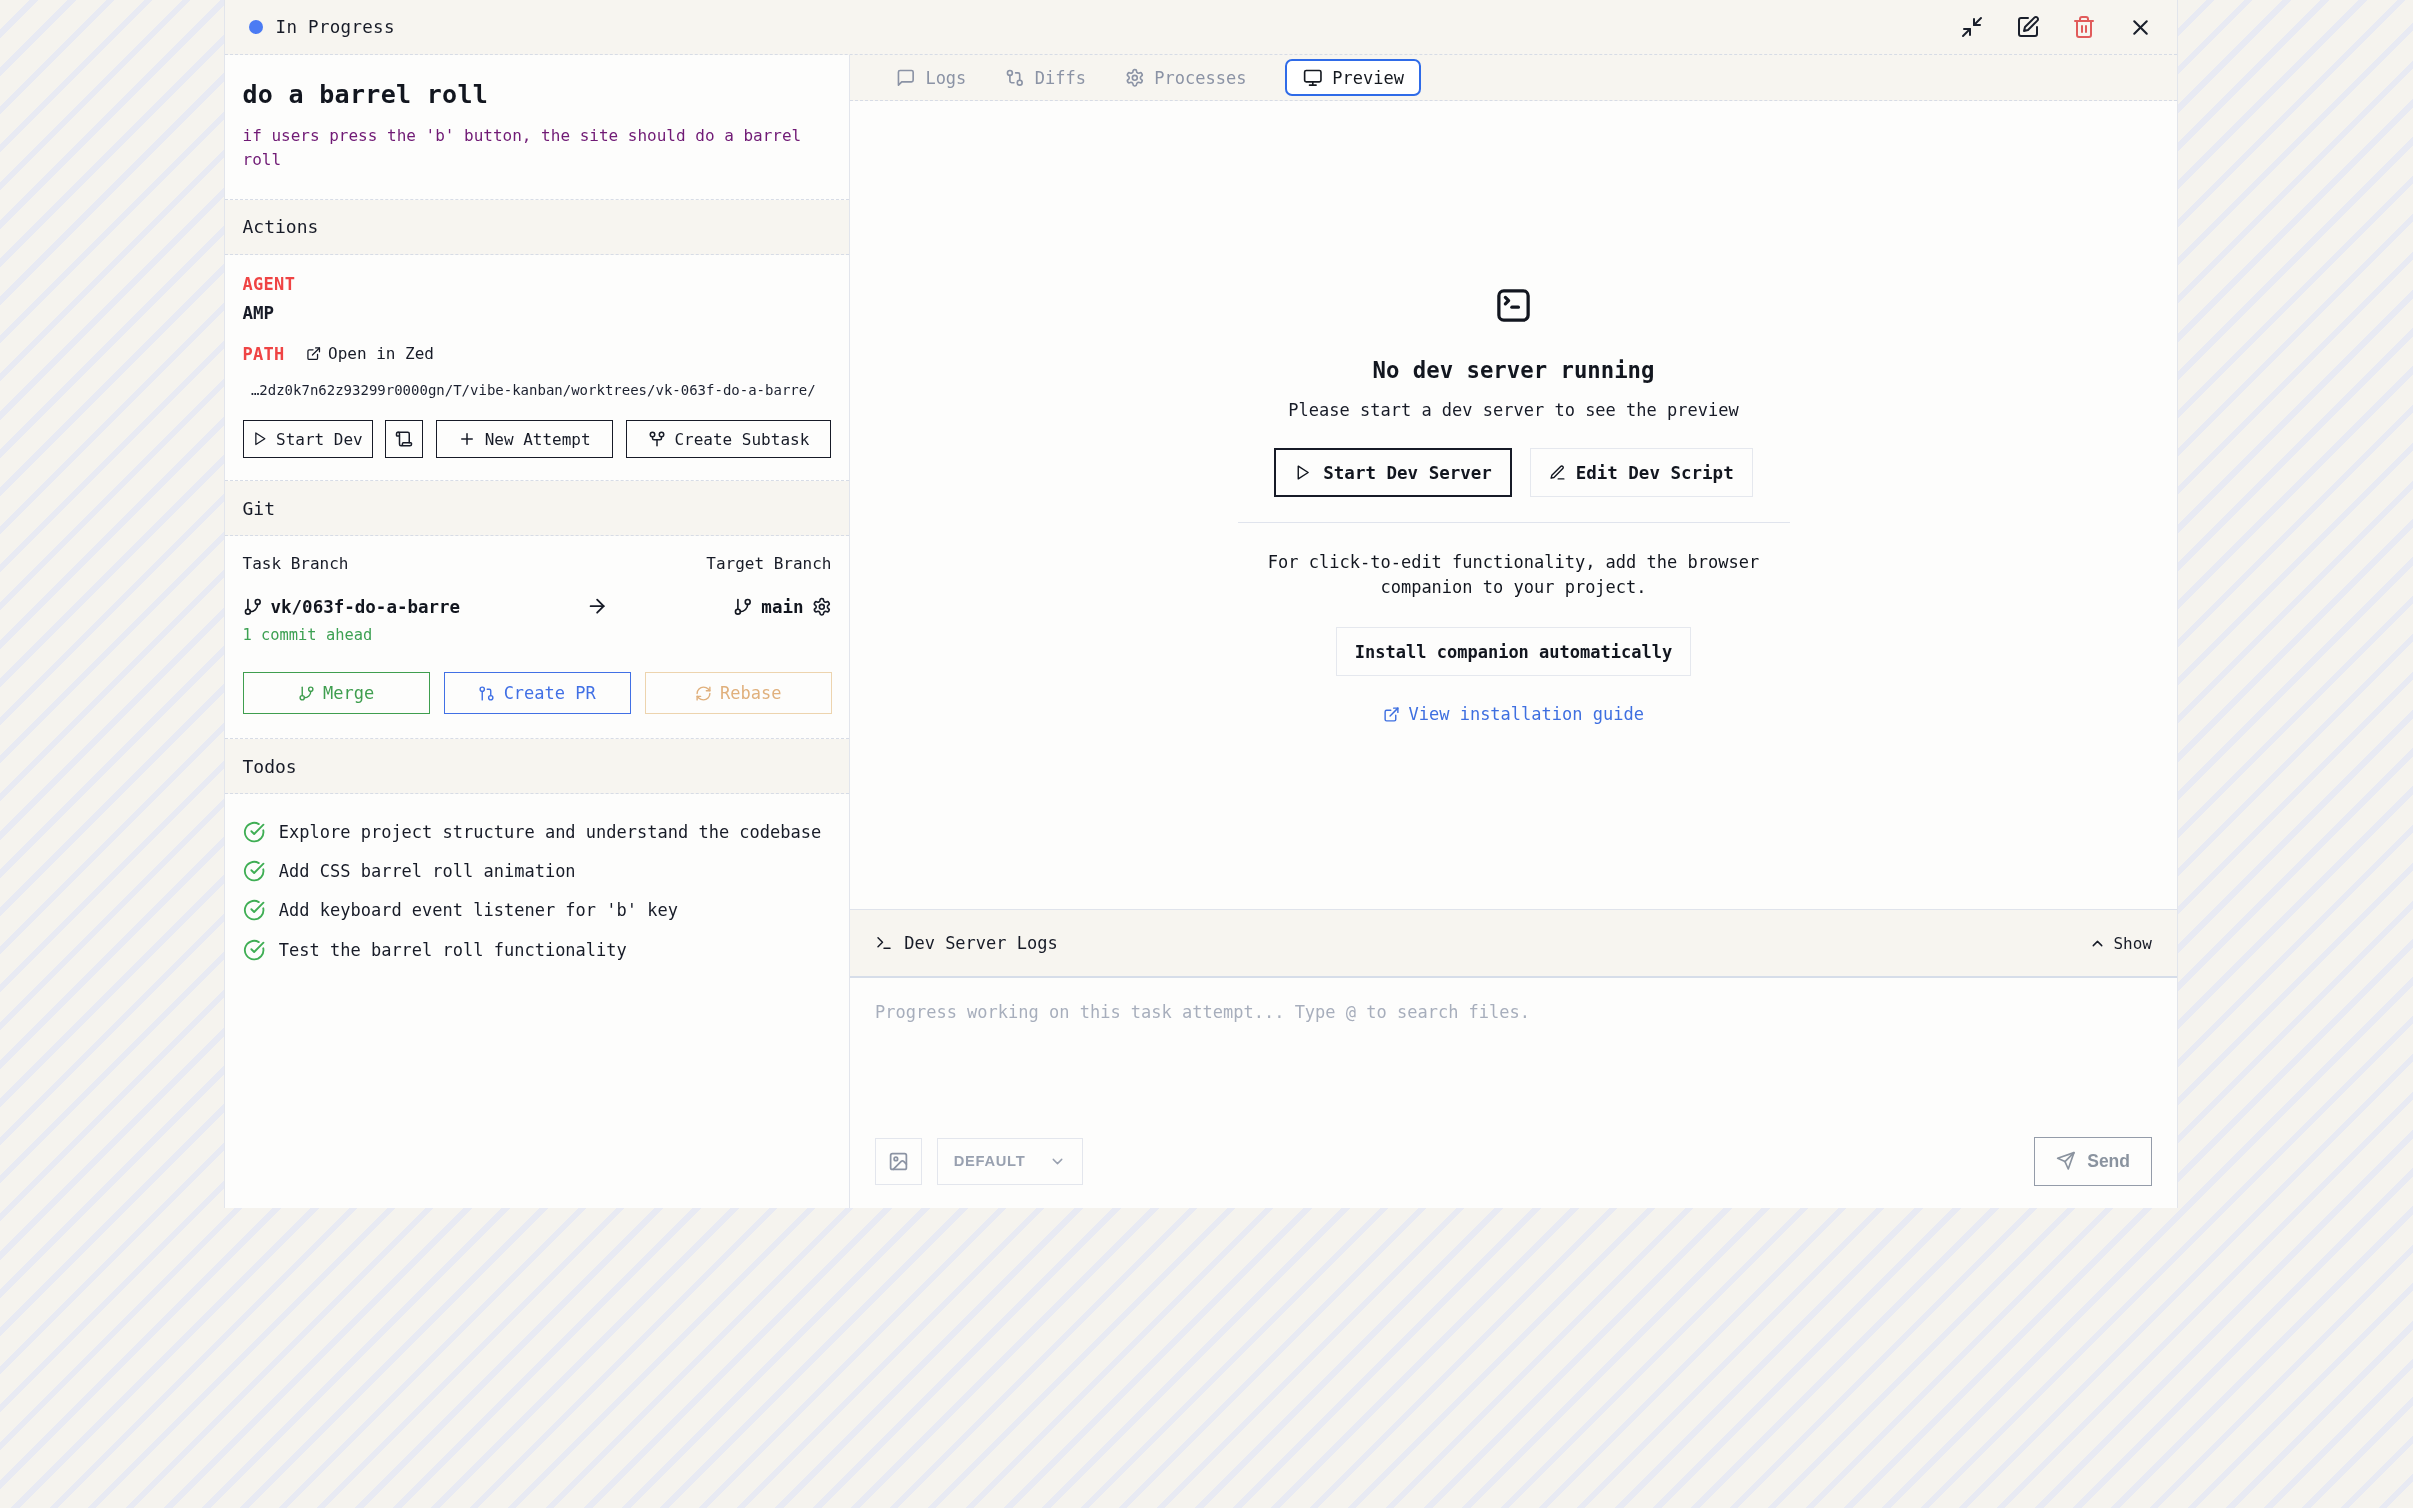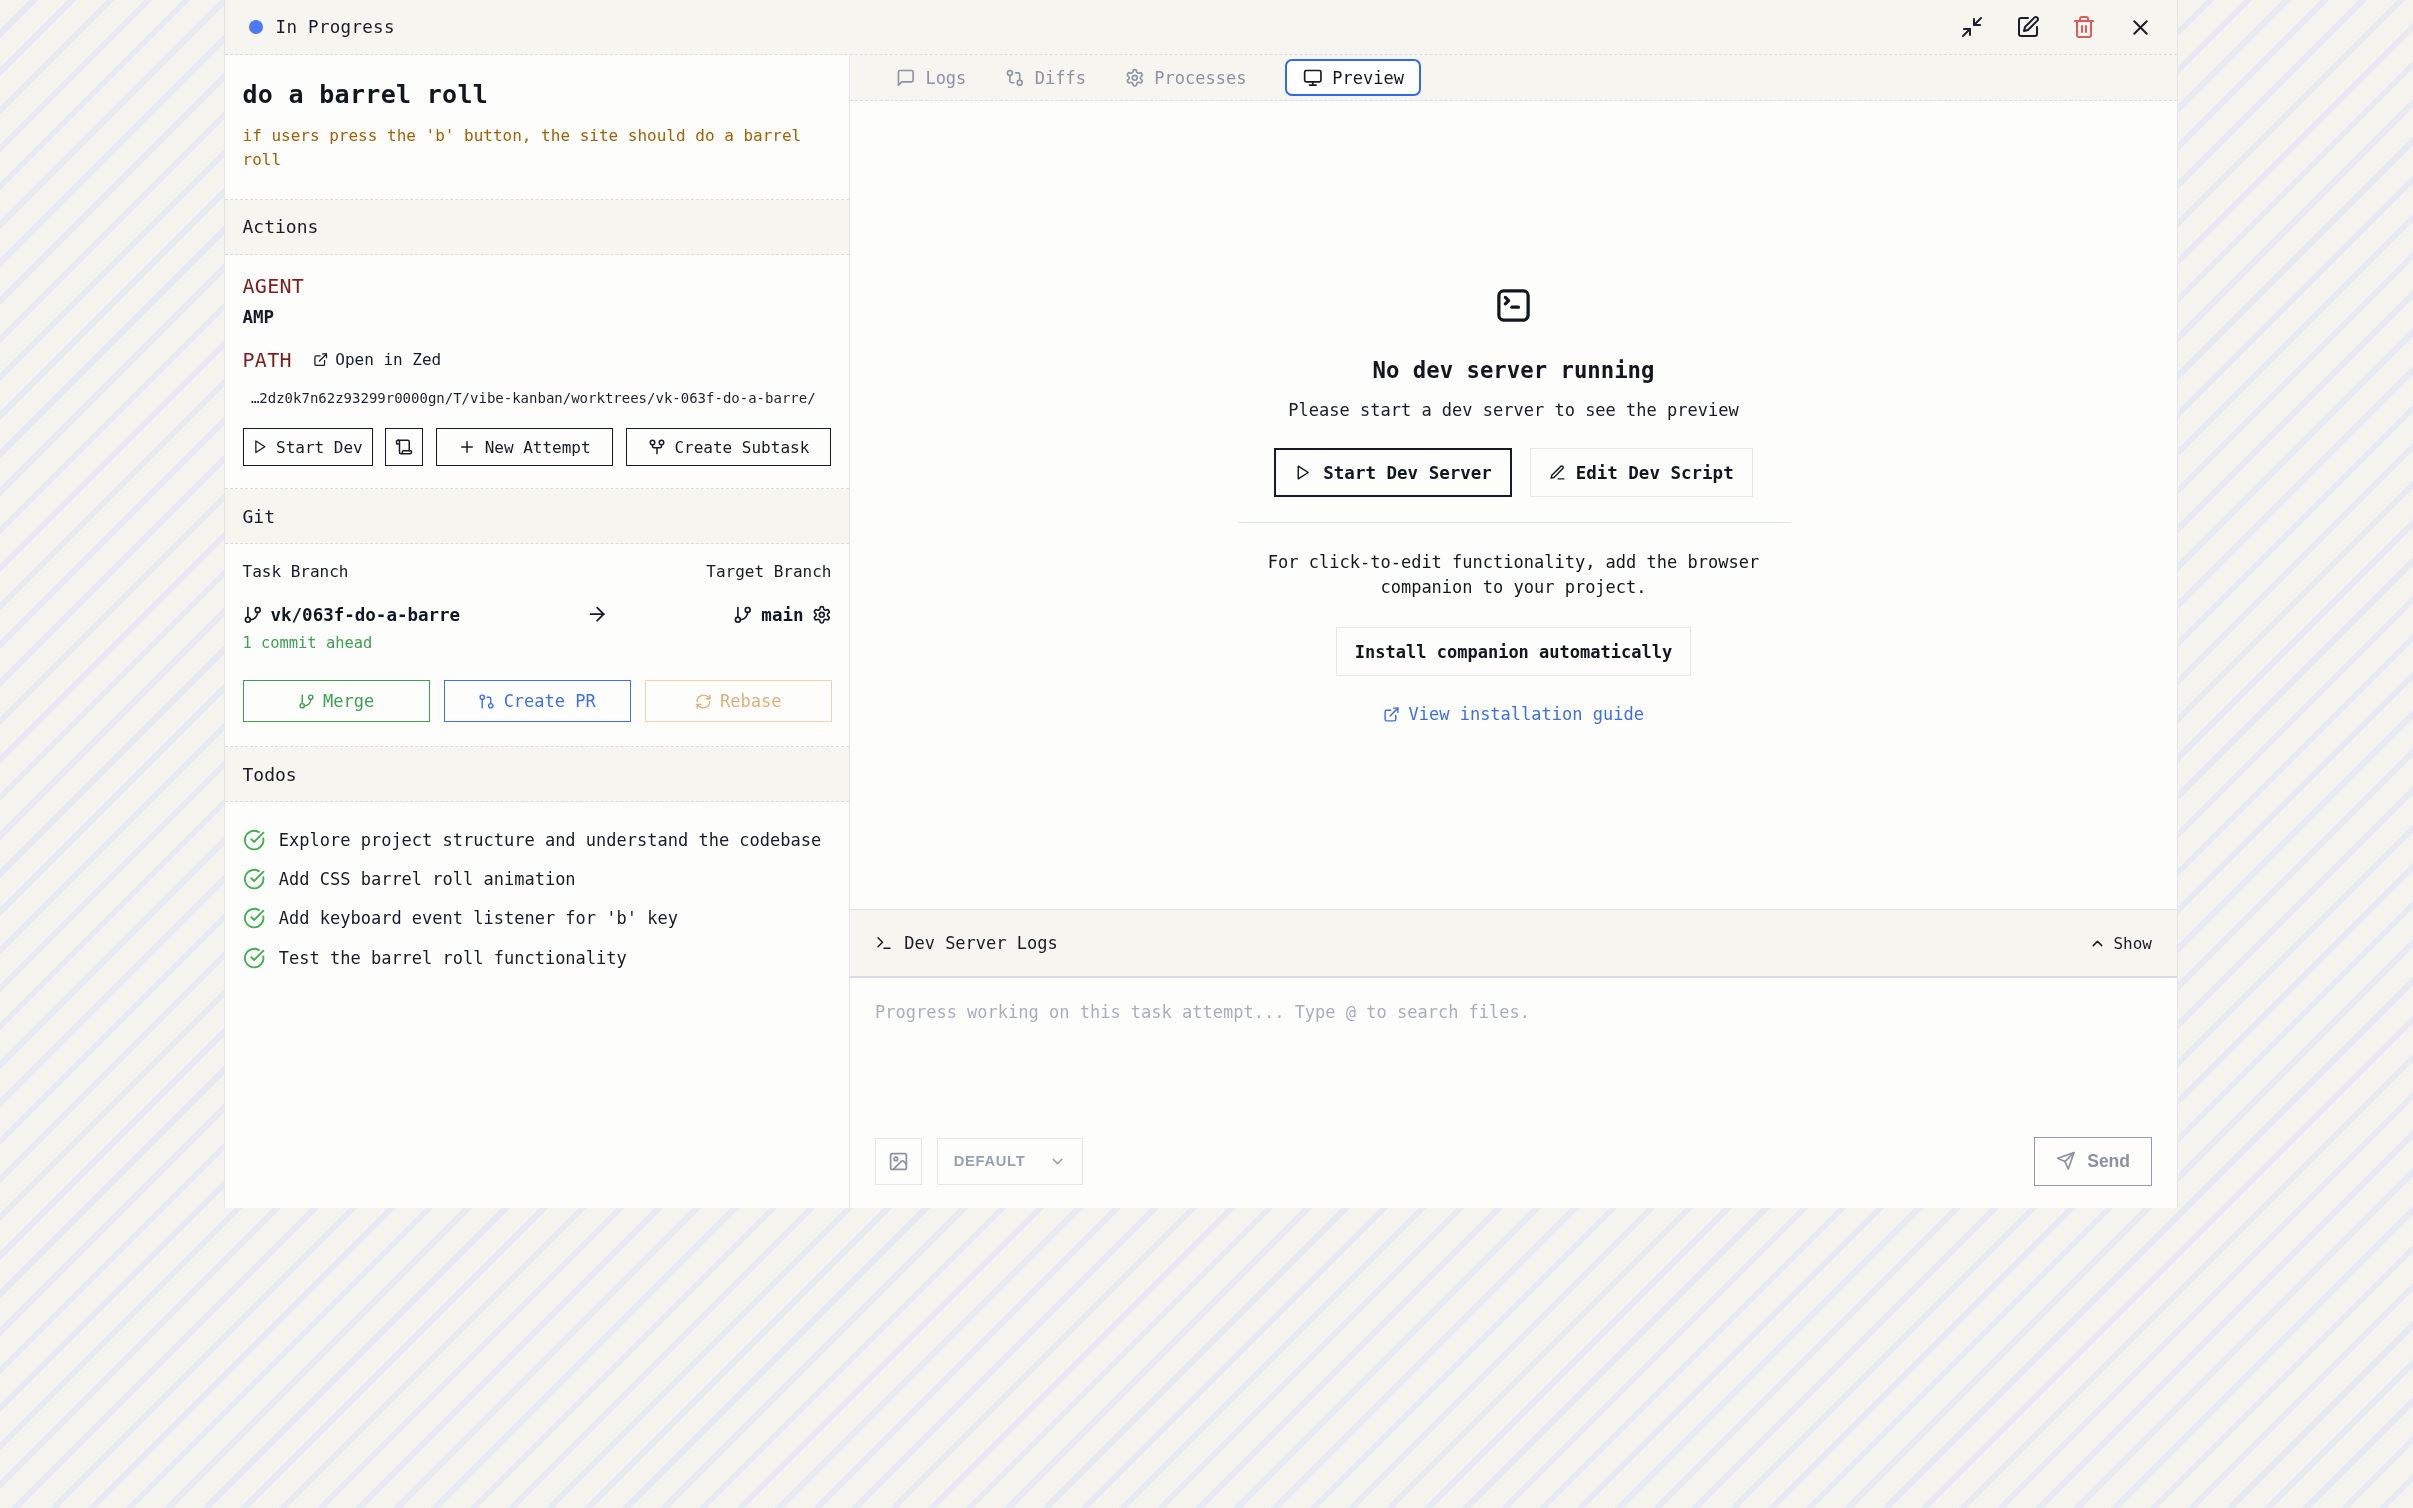--- a/index.html
+++ b/index.html
@@ -29,27 +29,27 @@
   .icon-btn { background:none; border:none; cursor:pointer; color:#1a1f2b; display:flex; align-items:center; }
   .icon-btn.danger { color:#e15b5b; }
   svg { display:block; }
 
   .panel-body { flex:1; display:flex; min-height:0; }
 
   
   .left-col { width:625px; flex:0 0 625px; border-right:0.7px solid #e2e5ec; display:flex; flex-direction:column; background:#fdfdfc; }
   .title-section { padding:25px 17.5px 26.5px; border-bottom:1.4px dashed #d7dce6; }
   .task-title { font-size:25px; font-weight:700; letter-spacing:0.3px; color:#12161f; }
-  .task-desc { margin-top:15.4px; font-size:16px; line-height:1.5; color:#a16207; }
+  .task-desc { margin-top:15.4px; font-size:16px; line-height:1.5; color:#701a75; }
   .section-header {
     height:55px; flex:0 0 55px; background:#f7f5f0; border-bottom:1.4px dashed #d7dce6;
     display:flex; align-items:center; padding:0 17.5px; font-size:18px; color:#171b27;
   }
   .actions-content { padding:19.6px 17.5px 22.3px; border-bottom:1.4px dashed #d7dce6; }
-  .field-label { font-size:20px; font-weight:400; letter-spacing:0.3px; color:#7f1d1d; }
+  .field-label { font-size:17px; font-weight:700; letter-spacing:0.3px; color:#ef4444; }
   .agent-value { margin-top:8.4px; font-size:17.5px; font-weight:700; }
   .path-row { margin-top:21px; display:flex; align-items:center; gap:21px; }
   .open-zed { display:flex; align-items:center; gap:7px; font-size:16px; font-weight:500; color:#171b27; background:none; border:none; cursor:pointer; font-family:inherit; }
   .path-value { margin-top:18px; padding-left:8.4px; font-size:14px; color:#1c2130; white-space:nowrap; }
   .action-buttons { margin-top:22.3px; display:flex; gap:12.6px; }
   .btn { display:flex; align-items:center; justify-content:center; gap:8.4px; background:#fdfdfc;
          border:1.4px solid #171b27; height:38px; font-family:inherit; font-size:16px; font-weight:500;
          color:#171b27; cursor:pointer; }
   .btn-start-dev { width:134px; }
   .btn-square { width:38px; flex:0 0 38px; }

